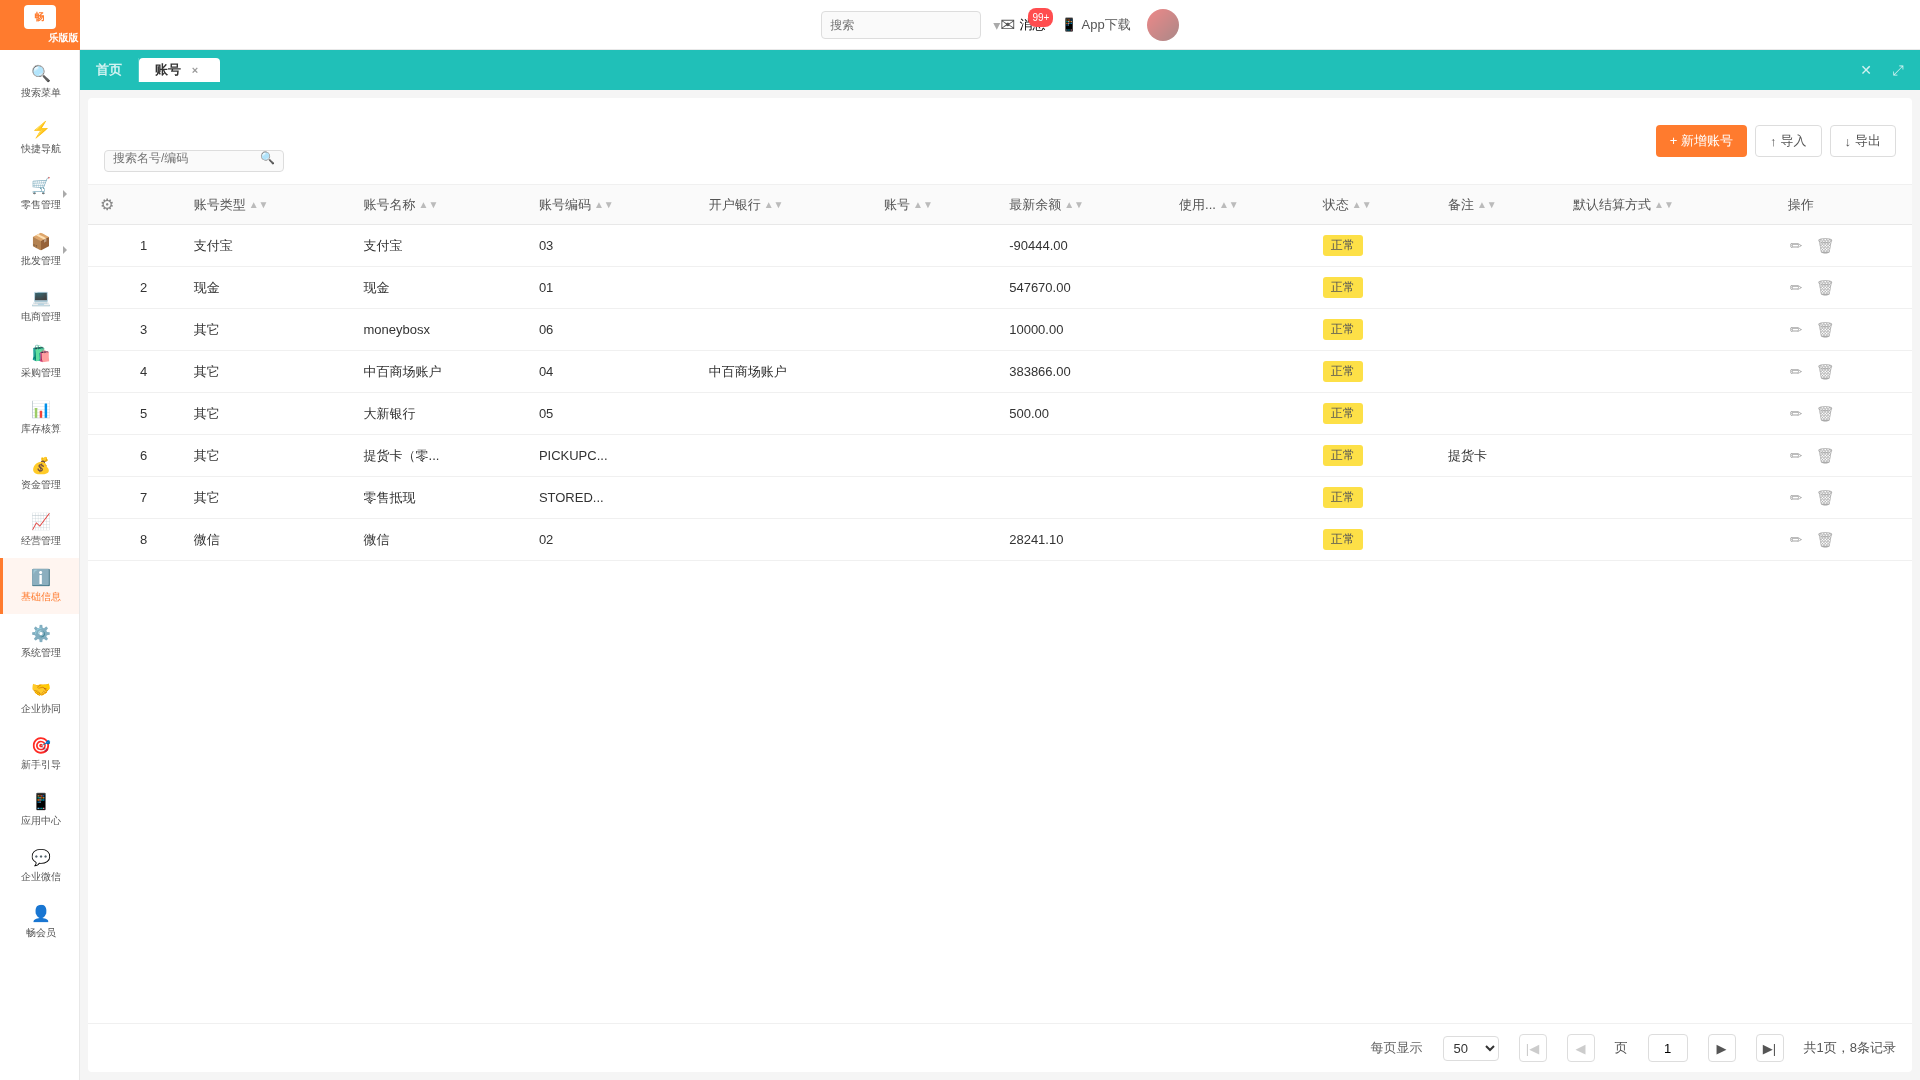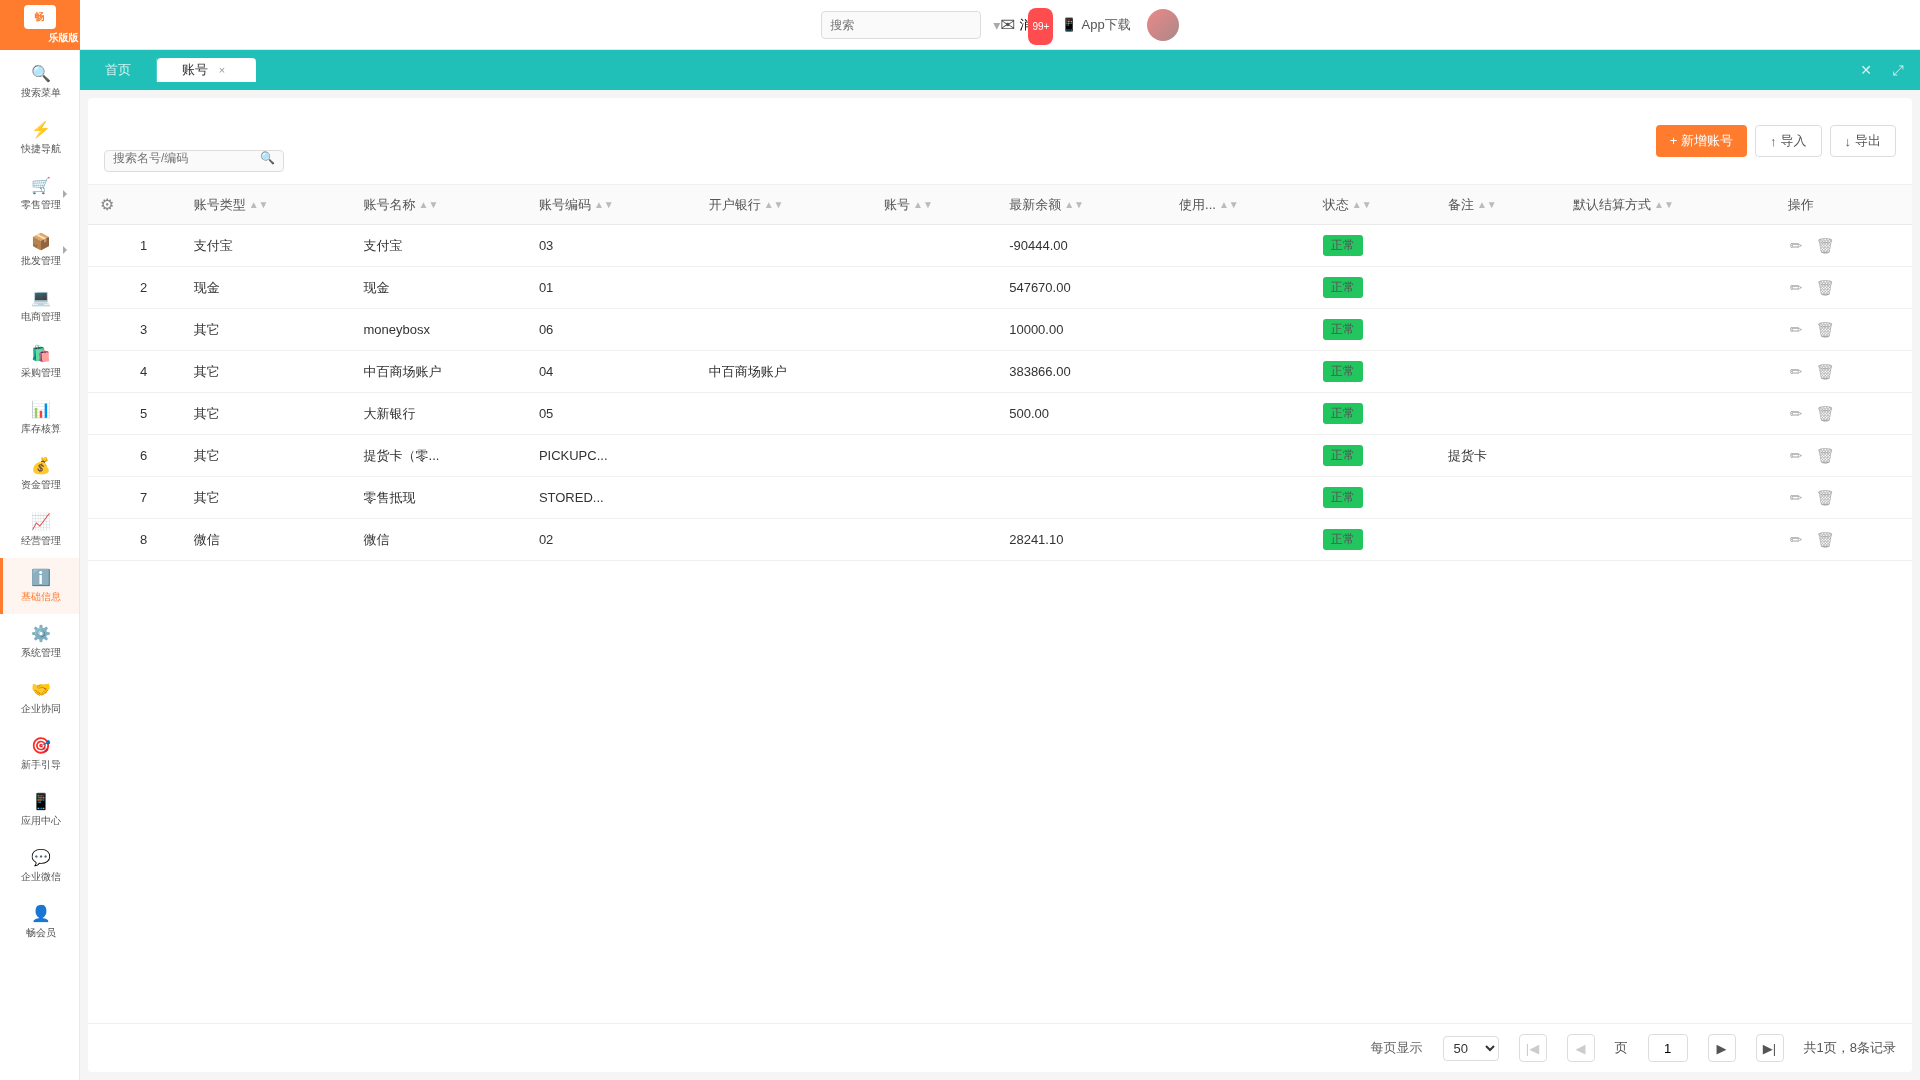--- a/index.html
+++ b/index.html
@@ -138,21 +138,21 @@
       color: #555;
     }
     .topbar-badge {
       position: absolute;
       top: -6px;
       right: -8px;
       background: #ff4d4f;
       color: #fff;
       font-size: 10px;
       border-radius: 8px;
-      padding: 13px 4px;
+      padding: 4px 4px;
       min-width: 16px;
       text-align: center;
     }
     .topbar-app {
       display: flex;
       align-items: center;
       gap: 4px;
       cursor: pointer;
       color: #555;
       font-size: 13px;
@@ -175,27 +175,28 @@
       height: 40px;
       background: #20c0b8;
       display: flex;
       align-items: center;
       padding: 0 0;
       flex-shrink: 0;
     }
     .tab {
       display: flex;
       align-items: center;
-      padding: 0 25px;
+      padding: 0 16px;
       height: 24px;
       cursor: pointer;
       color: rgba(255,255,255,0.8);
       font-size: 13px;
       gap: 6px;
       border-right: 1px solid rgba(255,255,255,0.2);
+      font-weight: bold;
     }
     .tab.active {
       background: #fff;
       color: #333;
       border-radius: 4px 4px 0 0;
     }
     .tab-close {
       display: flex;
       align-items: center;
       justify-content: center;
@@ -349,21 +350,21 @@
       font-size: 13px;
     }
     .status-badge {
       display: inline-block;
       padding: 2px 8px;
       border-radius: 3px;
       background: #f0f0f0;
       color: #555;
       font-size: 12px;
     }
-    .status-normal { background: #22c55e; color: #555; }
+    .status-normal { background: #fde047; color: #555; }
     .action-btn {
       cursor: pointer;
       color: #aaa;
       font-size: 15px;
       padding: 2px;
       margin-right: 6px;
     }
     .settings-col { width: 40px; }
 
     

